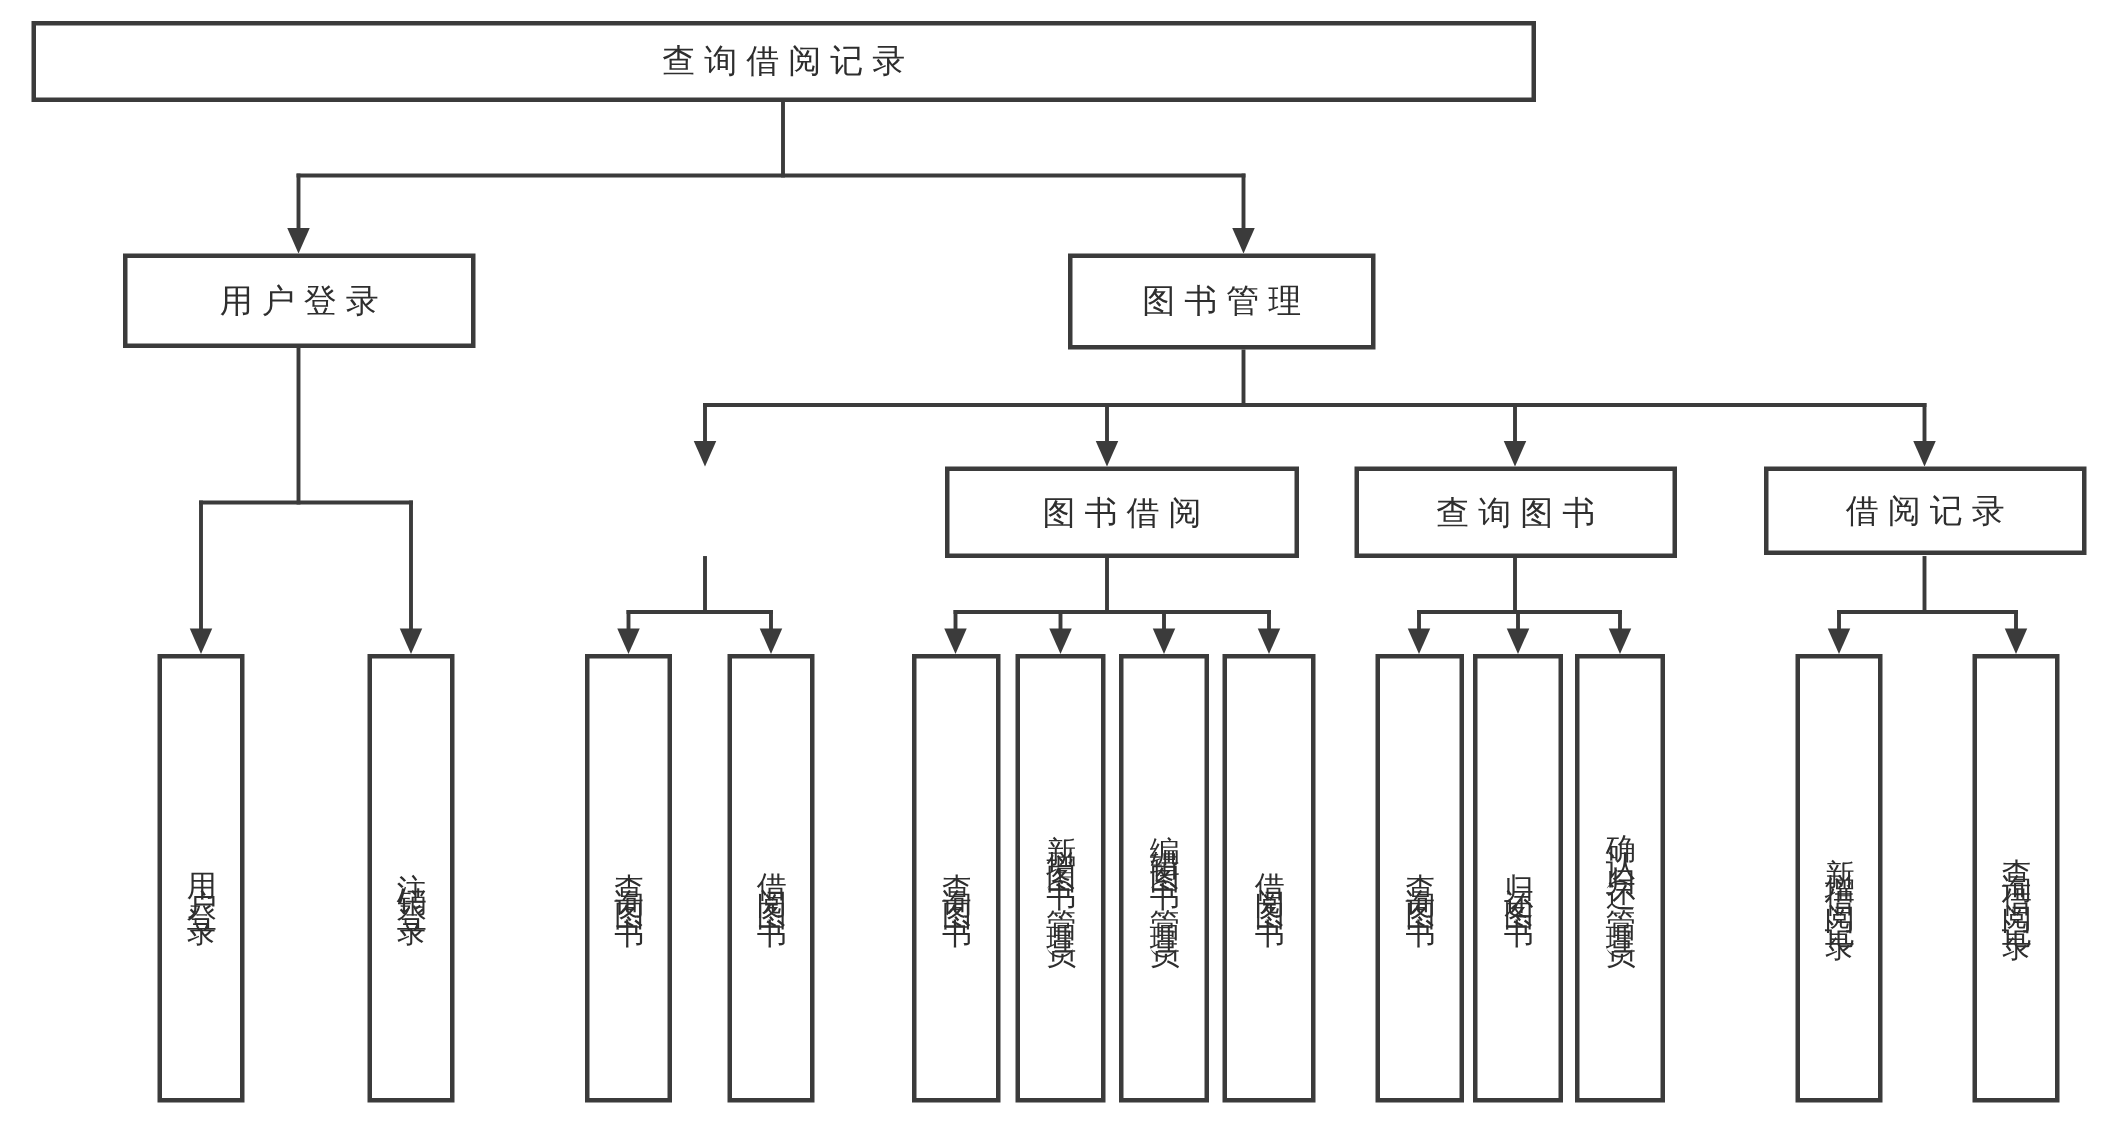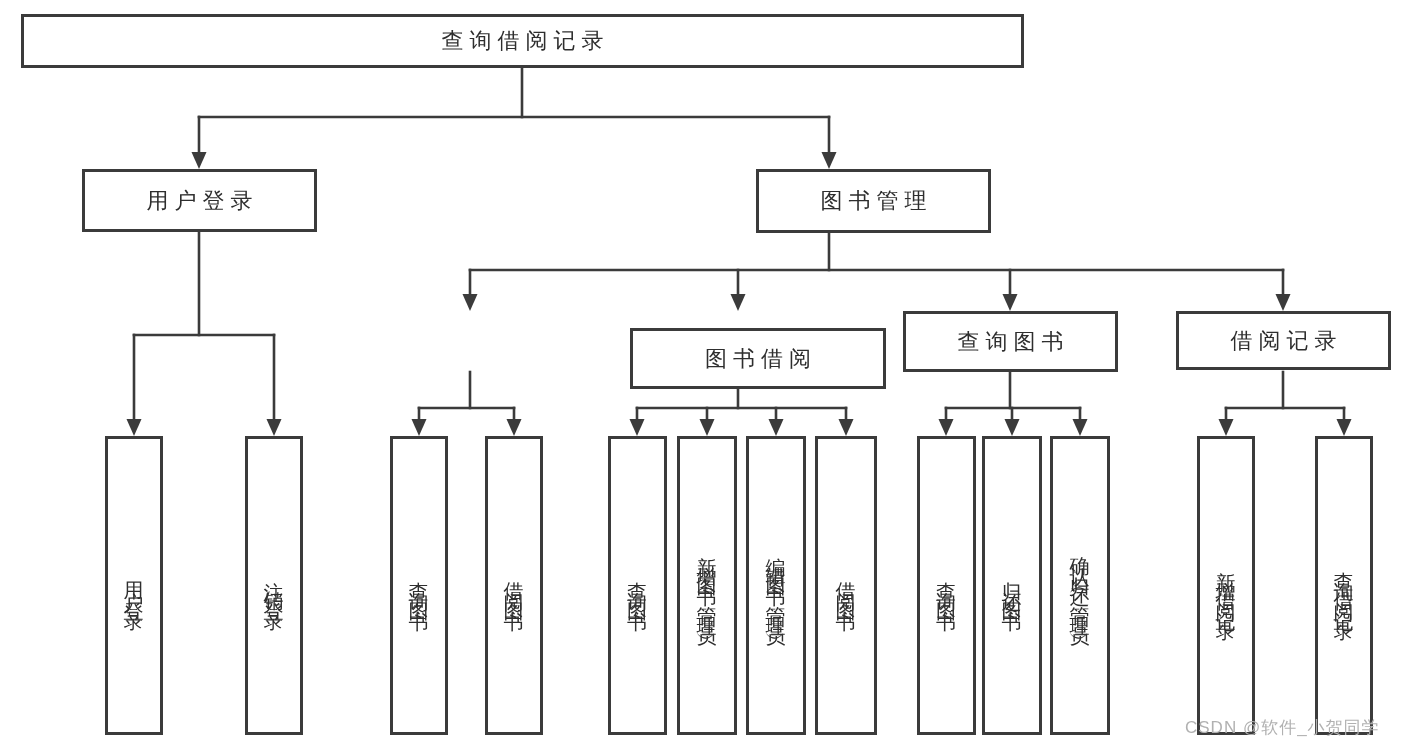--- a/index.html
+++ b/index.html
@@ -126,25 +126,25 @@
     </g>
   </svg>
 
   <div class="node hnode" style="left:21px; top:14px; width:1003px; height:54px;">
     <span>查询借阅记录</span>
   </div>
 
   <div class="node hnode" style="left:82px; top:169px; width:235px; height:63px;">
     <span>用户登录</span>
   </div>
-  <div class="node hnode" style="left:712px; top:169px; width:235px; height:64px;margin-left:44px;">
+  <div class="node hnode" style="left:712px; top:169px; width:205px; height:64px;">
     <span>图书管理</span>
   </div>
 
-  <div class="node hnode" style="left:630px; top:328px; width:256px; height:61px;">
+  <div class="node hnode" style="left:630px; top:311px; width:236px; height:61px;">
     <span>图书借阅</span>
   </div>
   <div class="node hnode" style="left:903px; top:311px; width:215px; height:61px;">
     <span>查询图书</span>
   </div>
   <div class="node hnode" style="left:1176px; top:311px; width:215px; height:59px;">
     <span>借阅记录</span>
   </div>
 
   <div class="node vnode" style="left:105px; top:436px; width:58px; height:299px;">
@@ -184,15 +184,14 @@
     <span>确认归还（管理员）</span>
   </div>
 
   <div class="node vnode" style="left:1197px; top:436px; width:58px; height:299px;">
     <span>新增借阅记录</span>
   </div>
   <div class="node vnode" style="left:1315px; top:436px; width:58px; height:299px;">
     <span>查询借阅记录</span>
   </div>
 
-  <div class="watermark">CSDN @软件_小贺同学</div>
 
 </div>
 
 </body></html>

